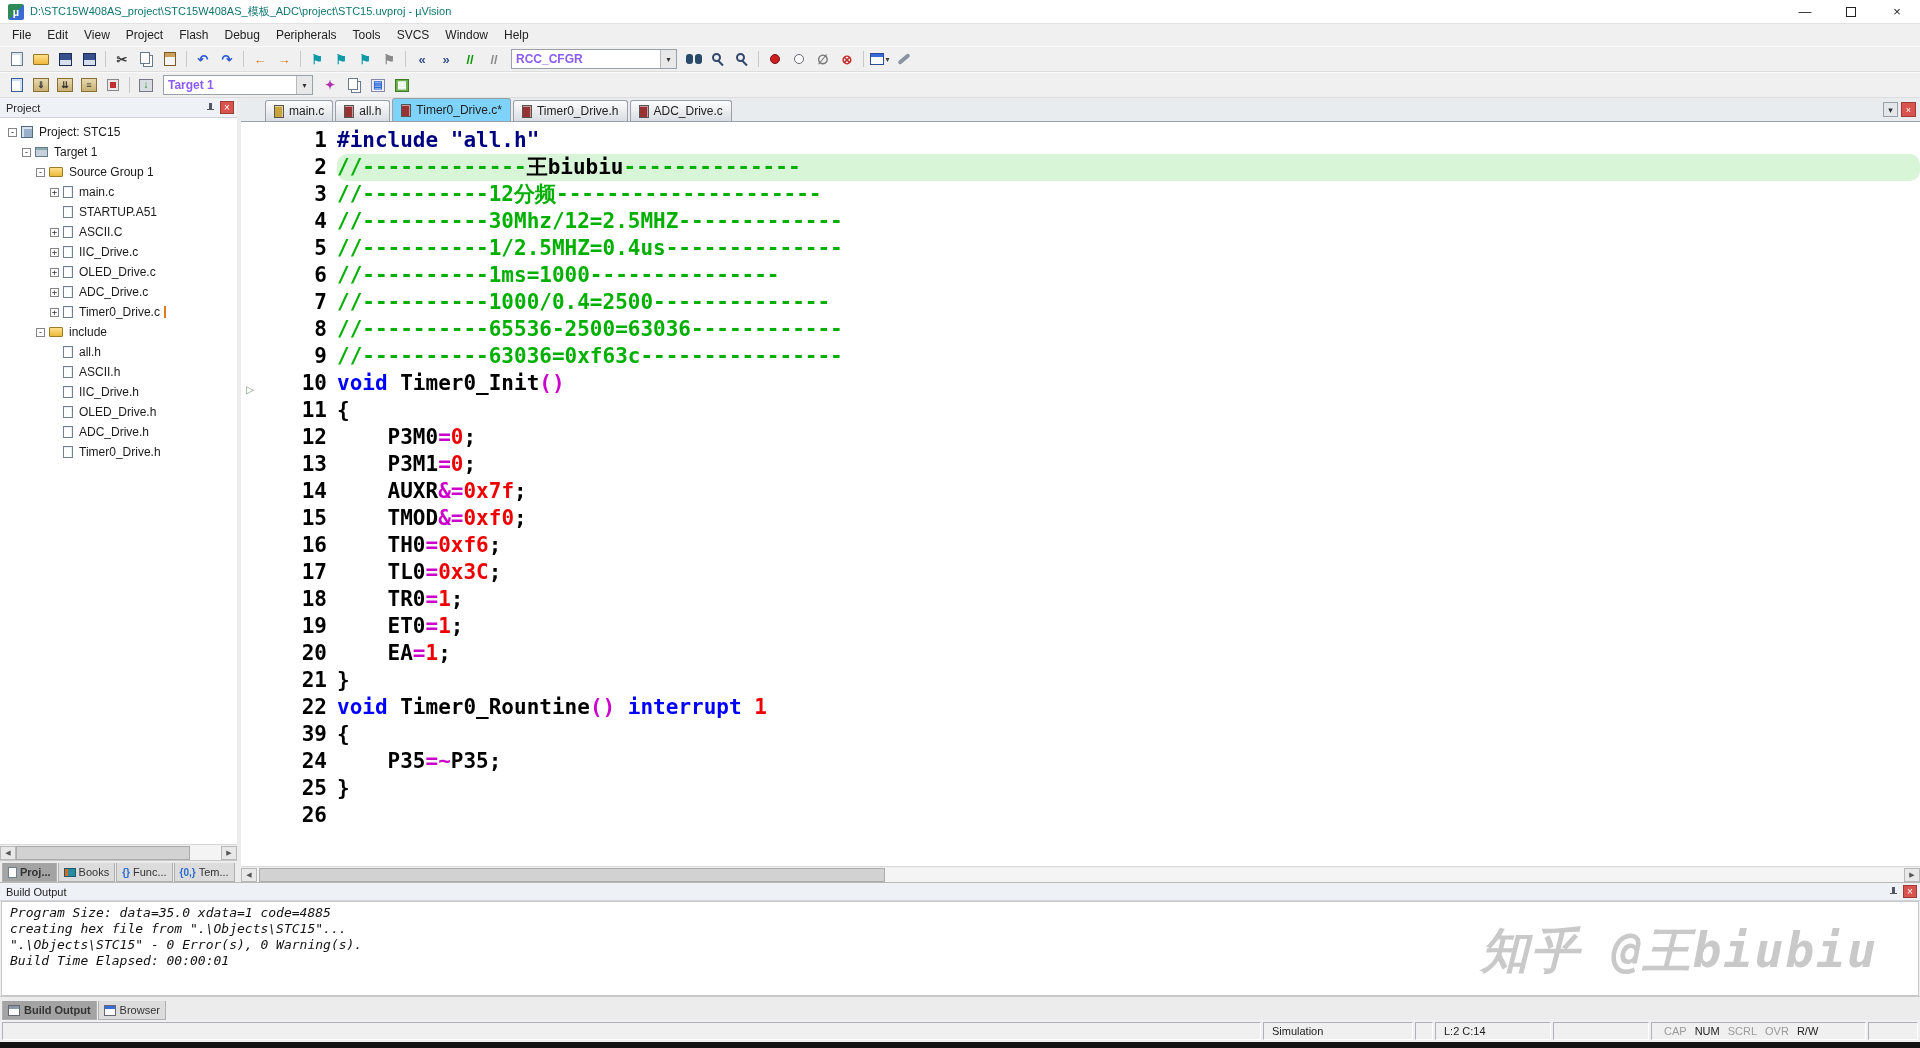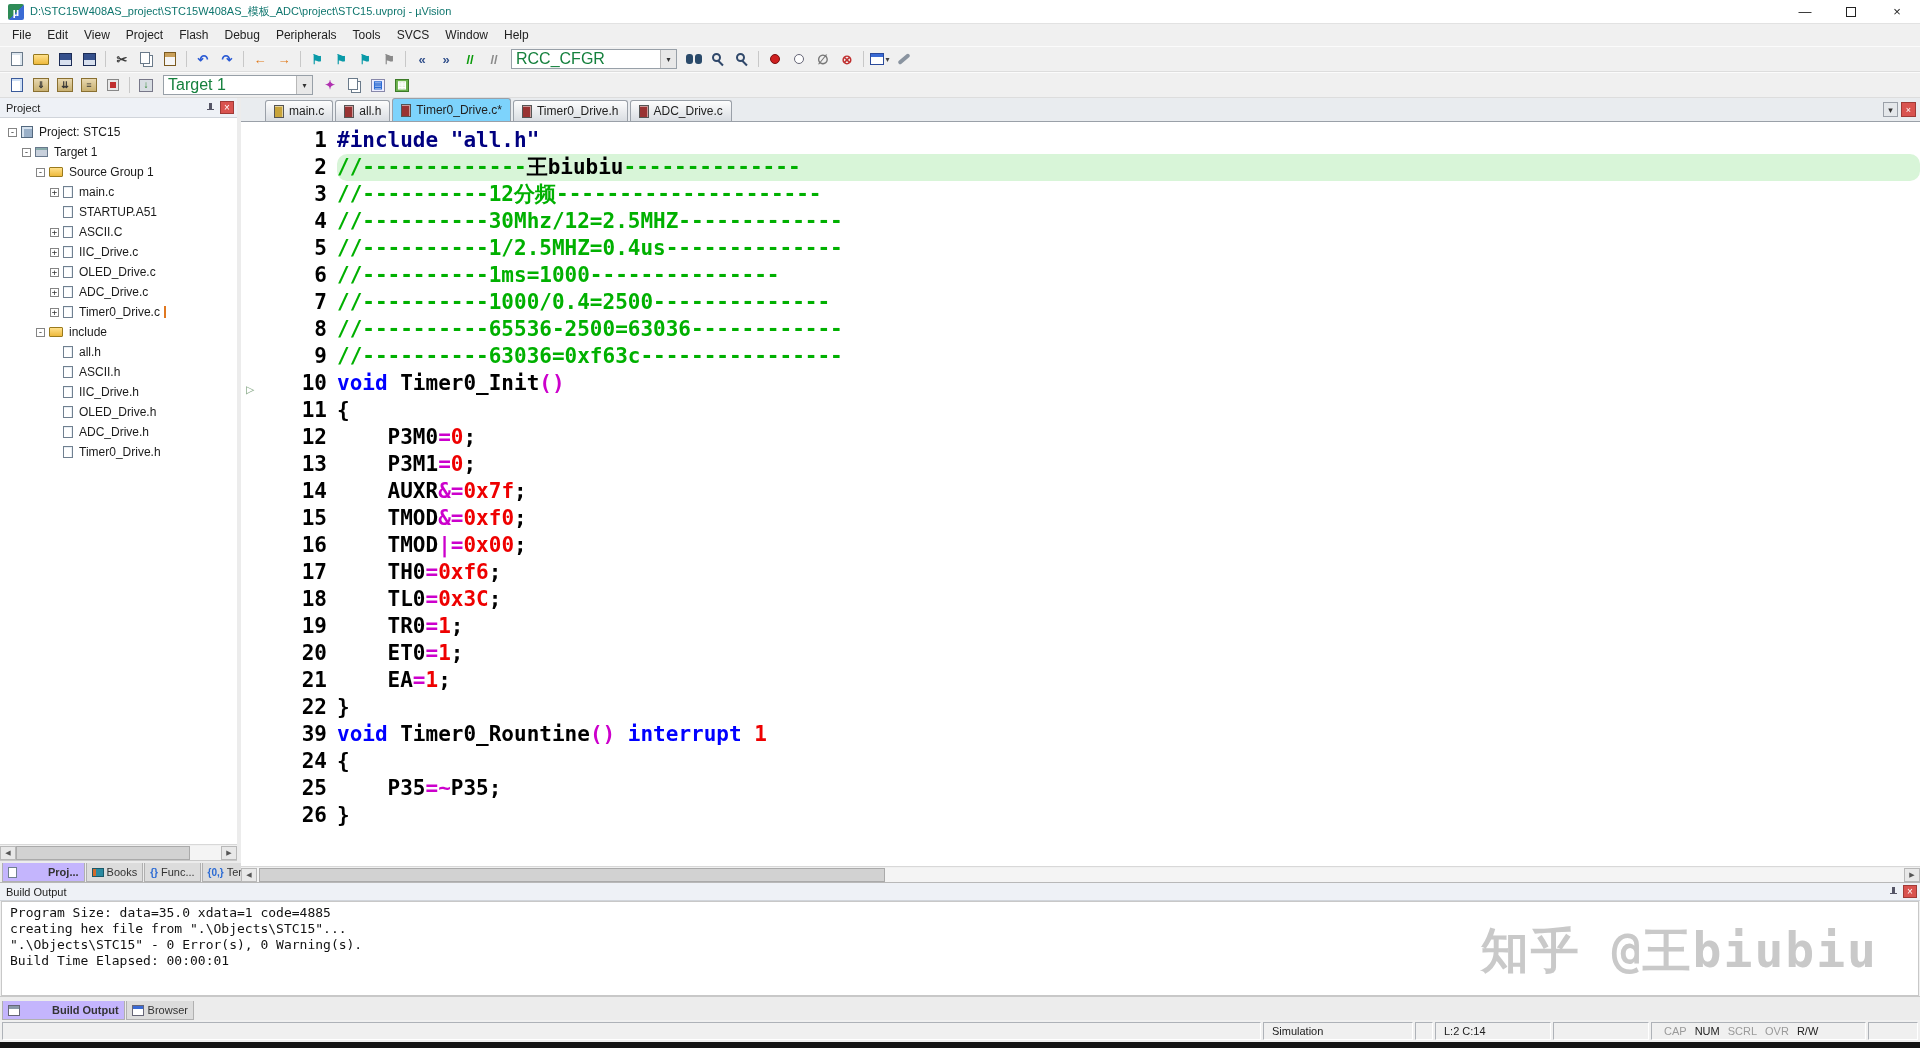--- a/index.html
+++ b/index.html
@@ -42,21 +42,21 @@
   .ici.bld { width:16px; height:14px; background:linear-gradient(#e8d8b0,#c8b070); border:1px solid #8a7030; font-size:9px; color:#333; }
   .ici.stp { width:12px; height:12px; background:#e8e8e8; border:1px solid #888; position:relative; }
   .ici.stp::after { content:""; position:absolute; inset:2px; background:#c03030; }
   .ici.dl  { width:14px; height:13px; background:#d8dde2; border:1px solid #778; color:#1a7a1a; font-size:10px; }
   .ici.grn { width:14px; height:13px; background:#6ab04c; border:1px solid #3c7a28; color:#fff; font-size:10px; }
   .ici.gen2{ width:14px; height:13px; background:#eef; border:1px solid #88a; font-size:10px; }
   .ici.wand{ font-size:12px; }
   .dd { font-size:8px; color:#444; margin-left:1px; }
 
   .combo { display:flex; align-items:center; height:20px; background:#fff; border:1px solid #98a0a8; margin:0 5px; padding-left:4px; }
-  .combo-text { flex:1; font-size:16px; color:#15803d; white-space:nowrap; overflow:hidden; }
+  .combo-text { flex:1; font-size:12px; color:#8b5cf6; white-space:nowrap; overflow:hidden;font-weight:bold; }
   .combo-btn { width:16px; height:18px; background:#e8e8e8; border-left:1px solid #b8b8b8; display:flex; align-items:center; justify-content:center; font-size:8px; color:#333; }
 
   
   .main { height:784px; display:flex; background:#f0f0f0; }
 
   
   .proj-panel { width:241px; display:flex; flex-direction:column; background:#fff; border-right:4px solid #ececec; }
   .panel-header { height:20px; background:#eef1f6; border-bottom:1px solid #d0d4da; display:flex; align-items:center; padding:0 3px 0 6px; }
   .panel-title { flex:1; font-size:11px; color:#222; }
   .pin { position:relative; width:11px; height:12px; margin-right:4px; }
@@ -75,21 +75,21 @@
   .t-label { font-size:12px; color:#1a1a1a; padding:0 2px; }
   .caret-mark { width:2px; height:12px; background:#e07820; margin-left:2px; }
 
   .hscroll { height:16px; background:#f0f0f0; border-top:1px solid #d8d8d8; display:flex; align-items:center; }
   .sb-btn { width:16px; height:14px; background:#e8e8e8; border:1px solid #b8b8b8; font-size:7px; color:#555; display:flex; align-items:center; justify-content:center; flex:none; }
   .sb-track { flex:1; height:14px; position:relative; background:#f4f4f4; }
   .sb-thumb { position:absolute; top:0; height:14px; background:#d2d2d2; border:1px solid #aaa; }
 
   .panel-tabs { height:22px; background:#ececec; border-top:1px solid #c8c8c8; display:flex; align-items:flex-end; padding-left:2px; }
   .ptab { height:19px; display:inline-flex; align-items:center; padding:0 5px; margin-right:1px; border:1px solid #b0b0b0; border-top:none; background:#dcdcdc; font-size:11px; color:#333; }
-  .ptab.active { background:#c4b5fd; font-weight:bold;gap:28px; }
+  .ptab.active { background:#a3a3a3; font-weight:bold; }
   .pt-ico { margin-right:3px; font-size:10px; color:#2a6ad4; font-weight:bold; }
   .pt-page { width:9px; height:11px; background:#fff; border:1px solid #708090; display:inline-block; }
   .pt-book { width:12px; height:9px; background:#2a8aa0; border:1px solid #1a5a6a; box-shadow:inset 3px 0 0 #d46a2a; display:inline-block; }
 
   
   .editor-col { flex:1; display:flex; flex-direction:column; background:#fff; min-width:0; }
   .doc-tabbar { height:24px; background:#e9ecef; border-bottom:1px solid #9aa0a8; display:flex; align-items:flex-end; padding-left:24px; position:relative; }
   .doc-tab { display:inline-flex; align-items:center; height:21px; padding:0 8px; margin-right:2px; border:1px solid #9aa0a8; border-bottom:none; background:linear-gradient(#fdfdfd,#d9dde2); border-radius:3px 3px 0 0; font-size:12px; color:#222; }
   .doc-tab.active { background:#7dd3fc; height:23px; }
   .dti { width:10px; height:13px; border:1px solid #555; margin-right:5px; box-shadow:inset -1px 1px 0 rgba(255,255,255,.5); }
@@ -109,21 +109,21 @@
   .c-pp { color:#000080; }
   .c-cm { color:#00b000; }
   .c-kw { color:#0000ff; }
   .c-num { color:#ee0000; }
   .c-op { color:#cc00cc; }
   .c-id { color:#000; }
 
   
   .build-panel { height:138px; background:#f0f0f0; border-top:1px solid #b8b8b8; display:flex; flex-direction:column; position:relative; }
   .build-header { height:18px; display:flex; align-items:center; padding:0 3px 0 6px; background:#eef1f6; border-bottom:1px solid #d0d4da; }
-  .build-content { flex:1; background:#fff; border:1px solid #c8c8c8; margin:0 1px; padding:3px 8px; font-family:"DejaVu Sans Mono","Liberation Mono",monospace; font-size:13px; line-height:16px; color:#111; position:relative; overflow:hidden; }
+  .build-content { flex:1; background:#fff; border:1px solid #c8c8c8; margin:0 1px; padding:3px 8px; font-family:"DejaVu Sans Mono","Liberation Mono",monospace; font-size:13px; line-height:16px; color:#111; position:relative; overflow:hidden;font-style:italic; }
   .watermark { position:absolute; right:40px; top:40px; font-size:48px; font-weight:bold; color:#c9c9c9; letter-spacing:2px; white-space:nowrap; }
   .build-tabs { height:24px; background:#ececec; display:flex; align-items:flex-end; padding-left:2px; border-top:1px solid #c8c8c8; }
   .bt-ico { width:12px; height:11px; border:1px solid #667; background:#fff; margin-right:4px; display:inline-block; }
   .bt-ico.win-gray { box-shadow:inset 0 3px 0 #8a98a8; }
   .bt-ico.win-blue { box-shadow:inset 0 3px 0 #3a6ad4; }
 
   
   .status-bar { height:22px; background:#f0f0f0; display:flex; align-items:center; padding:1px 2px; gap:2px; }
   .sseg { height:18px; display:flex; align-items:center; padding:0 8px; border:1px solid; border-color:#aeb2b8 #ffffff #ffffff #aeb2b8; font-size:11px; color:#222; white-space:nowrap; }
   .sseg.grow { flex:1; }
@@ -498,21 +498,20 @@
           <div class="cline"><span class="c-cm">//----------1ms=1000---------------</span></div>
           <div class="cline"><span class="c-cm">//----------1000/0.4=2500--------------</span></div>
           <div class="cline"><span class="c-cm">//----------65536-2500=63036------------</span></div>
           <div class="cline"><span class="c-cm">//----------63036=0xf63c----------------</span></div>
           <div class="cline"><span class="c-kw">void</span><span class="c-id"> Timer0_Init</span><span class="c-op">()</span></div>
           <div class="cline"><span class="c-id">{</span></div>
           <div class="cline"><span class="c-id">    P3M0</span><span class="c-op">=</span><span class="c-num">0</span><span class="c-id">;</span></div>
           <div class="cline"><span class="c-id">    P3M1</span><span class="c-op">=</span><span class="c-num">0</span><span class="c-id">;</span></div>
           <div class="cline"><span class="c-id">    AUXR</span><span class="c-op">&amp;=</span><span class="c-num">0x7f</span><span class="c-id">;</span></div>
           <div class="cline"><span class="c-id">    TMOD</span><span class="c-op">&amp;=</span><span class="c-num">0xf0</span><span class="c-id">;</span></div>
-          <div class="cline"><span class="c-id">    TMOD</span><span class="c-op">|=</span><span class="c-num">0x00</span><span class="c-id">;</span></div>
           <div class="cline"><span class="c-id">    TH0</span><span class="c-op">=</span><span class="c-num">0xf6</span><span class="c-id">;</span></div>
           <div class="cline"><span class="c-id">    TL0</span><span class="c-op">=</span><span class="c-num">0x3C</span><span class="c-id">;</span></div>
           <div class="cline"><span class="c-id">    TR0</span><span class="c-op">=</span><span class="c-num">1</span><span class="c-id">;</span></div>
           <div class="cline"><span class="c-id">    ET0</span><span class="c-op">=</span><span class="c-num">1</span><span class="c-id">;</span></div>
           <div class="cline"><span class="c-id">    EA</span><span class="c-op">=</span><span class="c-num">1</span><span class="c-id">;</span></div>
           <div class="cline"><span class="c-id">}</span></div>
           <div class="cline"><span class="c-kw">void</span><span class="c-id"> Timer0_Rountine</span><span class="c-op">()</span><span class="c-kw"> interrupt</span><span class="c-num"> 1</span></div>
           <div class="cline"><span class="c-id">{</span></div>
           <div class="cline"><span class="c-id">    P35</span><span class="c-op">=~</span><span class="c-id">P35;</span></div>
           <div class="cline"><span class="c-id">}</span></div>

